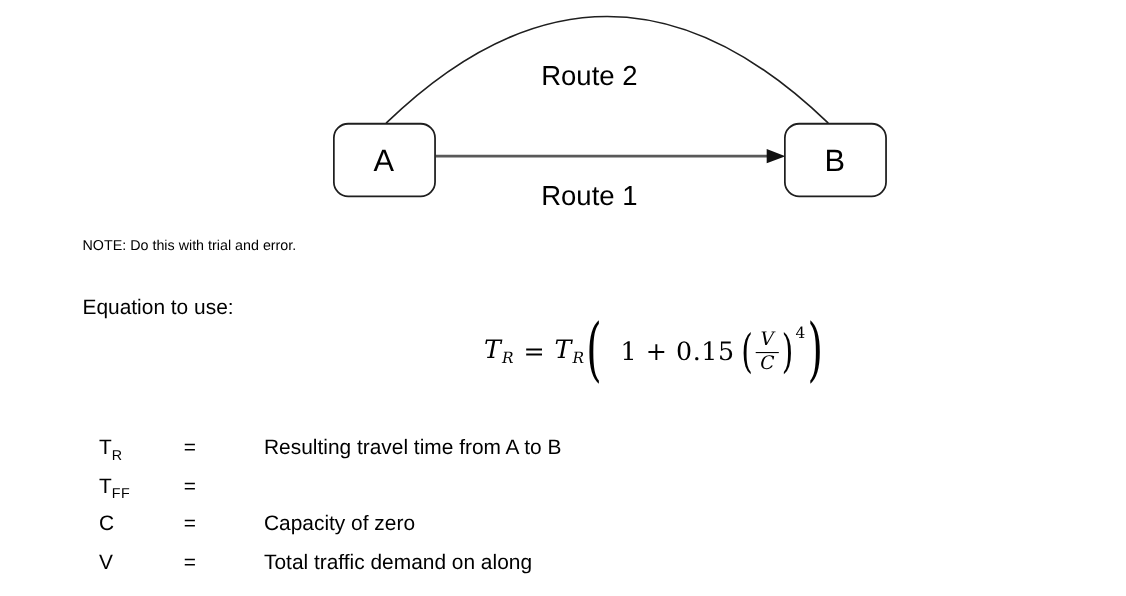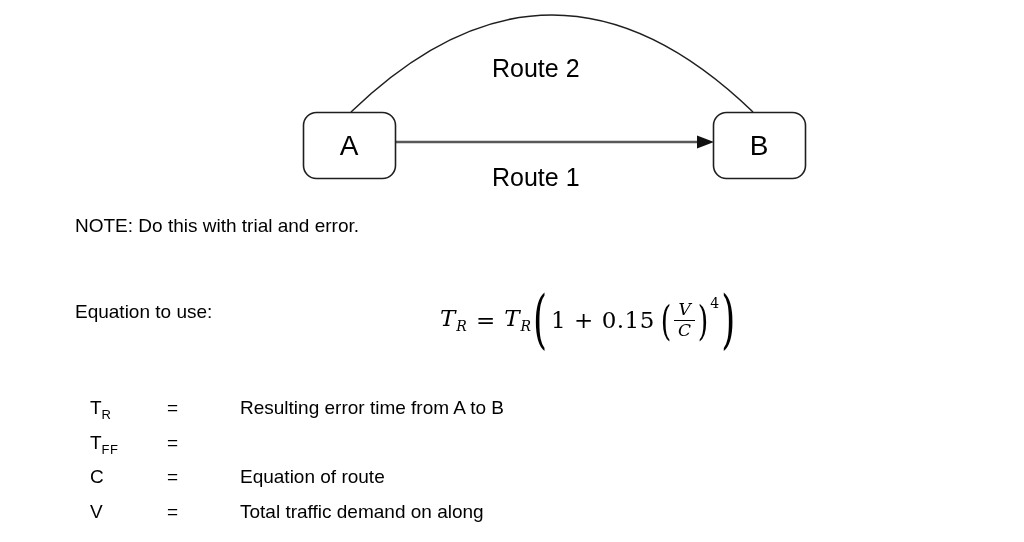--- a/index.html
+++ b/index.html
@@ -10,33 +10,33 @@
   
   .diagram{position:absolute;left:0;top:0;}
   .diagram .arc{fill:none;stroke:#1f1f1f;stroke-width:1.5px;}
   .diagram .mainline{stroke:#595959;stroke-width:2.5px;}
   .diagram .shape{fill:#ffffff;stroke:#1f1f1f;stroke-width:1.6px;}
   .diagram .arrowhead{fill:#111111;stroke:none;}
   .diagram text{font-family:"Liberation Sans",sans-serif;fill:#000;}
   .node-label{font-size:28px;text-anchor:middle;}
   .route-label{font-size:25px;}
   
-  .note{position:absolute;left:75px;top:215px;font-size:19px;line-height:1.2;}
-  .eq-intro{position:absolute;left:75px;top:269px;font-size:19px;line-height:1.2;margin-top:32px;}
+  .note{position:absolute;left:75px;top:215px;font-size:13px;line-height:1.2;}
+  .eq-intro{position:absolute;left:75px;top:269px;font-size:19px;line-height:1.2;}
   
   .equation{
     position:absolute;left:440px;top:287px;height:66px;
     display:flex;align-items:center;
     font-family:"DejaVu Serif",serif;font-size:23px;line-height:1;white-space:nowrap;
   }
   .mrow{display:inline-block;}
   .mvar{font-style:italic;}
   .msub{font-size:14px;font-style:italic;margin-left:1px;}
   .meq{margin:0 9px;}
-  .mnum{margin:0 5px 0 2px;letter-spacing:0.5px;}
+  .mnum{margin:0 5px 0 15px;letter-spacing:0.5px;}
   .bigparen{display:inline-block;font-size:36px;font-weight:300;transform:scaleY(1.75);margin:0 2px;}
   .midparen{display:inline-block;font-size:27px;transform:scaleY(1.55);margin:0 1px;}
   .frac{display:inline-flex;flex-direction:column;align-items:center;font-size:17px;font-style:italic;margin:0 2px;}
   .frac .num{border-bottom:1.4px solid #000;padding:0 4px 2px;}
   .frac .den{padding-top:1px;}
   .mexp{font-size:14px;position:relative;top:-17px;margin-left:1px;font-style:normal;}
   
   .defs{position:absolute;left:90px;top:396px;}
   .def-row{display:flex;align-items:flex-start;height:34.6px;font-size:19px;line-height:1.25;}
   .def-sym{width:77px;}
@@ -80,32 +80,32 @@
     <span class="midparen">)</span>
     <sup class="mexp">4</sup>
     <span class="bigparen">)</span>
   </div>
 
   <div class="defs">
 
     <div class="def-row">
       <span class="def-sym"><span>T</span><sub>R</sub></span>
       <span class="def-eq">=</span>
-      <span class="def-desc">Resulting error time from A to B</span>
+      <span class="def-desc">Resulting travel time from A to B</span>
     </div>
 
     <div class="def-row">
       <span class="def-sym"><span>T</span><sub>FF</sub></span>
       <span class="def-eq">=</span>
     </div>
 
     <div class="def-row">
       <span class="def-sym"><span>C</span><sub></sub></span>
       <span class="def-eq">=</span>
-      <span class="def-desc">Equation of route</span>
+      <span class="def-desc">Capacity of zero</span>
     </div>
 
     <div class="def-row">
       <span class="def-sym"><span>V</span><sub></sub></span>
       <span class="def-eq">=</span>
       <span class="def-desc">Total traffic demand on along</span>
     </div>
 
   </div>
 </div>

